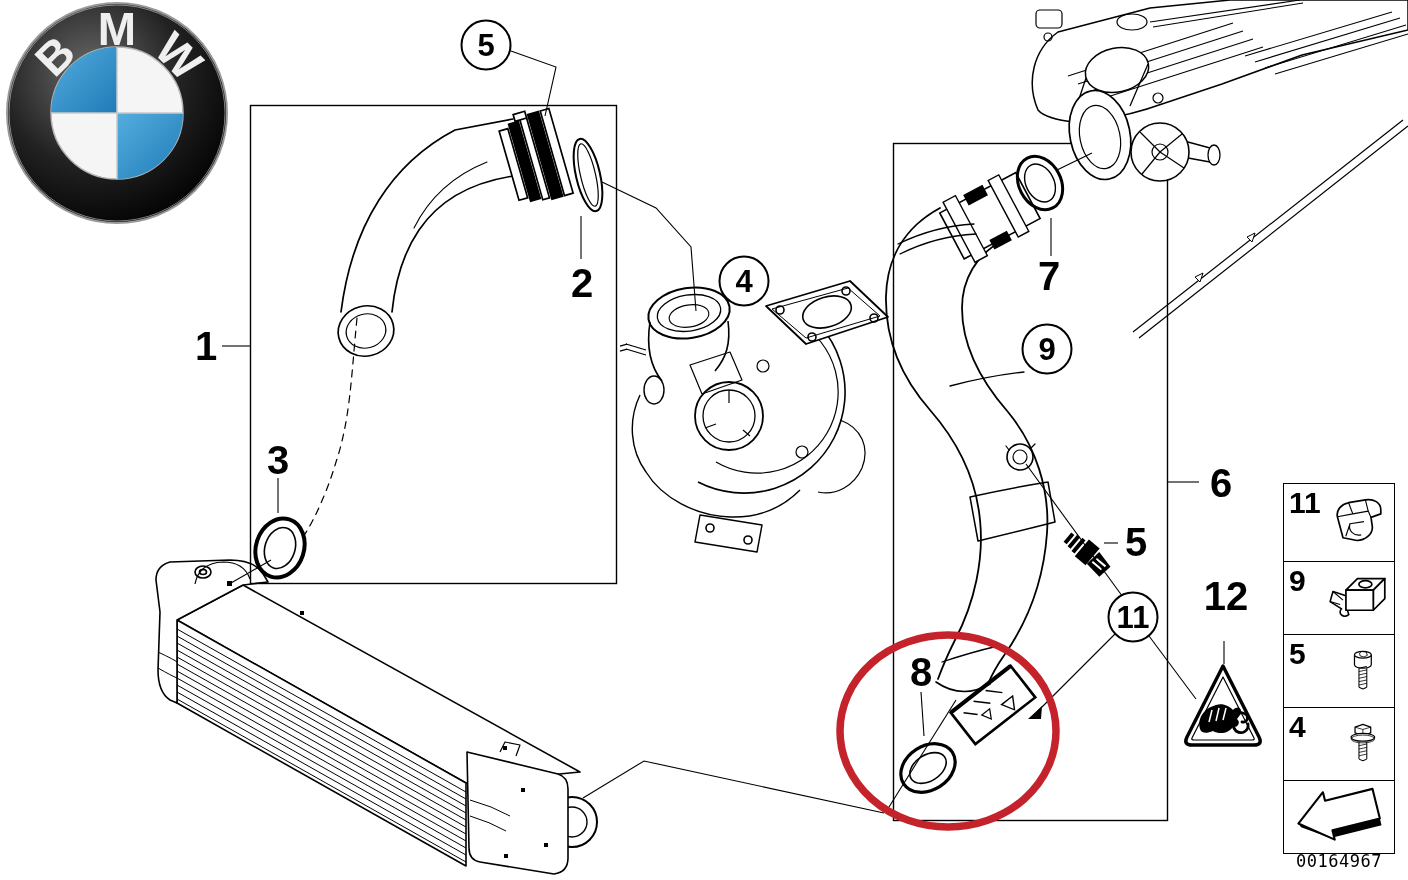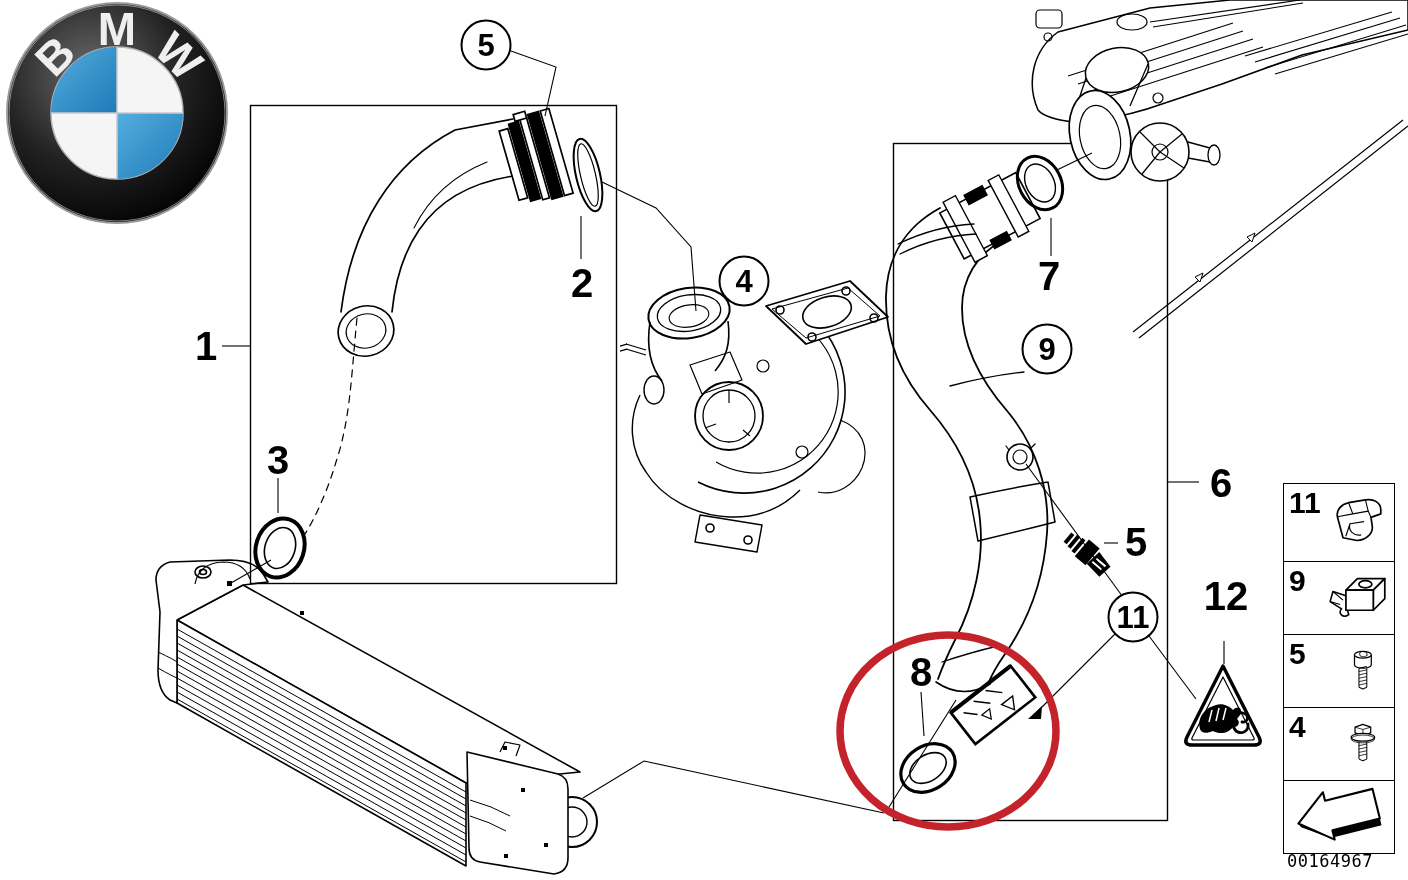--- a/index.html
+++ b/index.html
@@ -9,21 +9,21 @@
   .callout{position:absolute;transform:translate(-50%,-50%);font-weight:bold;
            font-size:40px;color:#000;line-height:1;white-space:nowrap;}
   .callout.circled{width:47px;height:47px;border:2.6px solid #000;border-radius:50%;
            background:#fff;font-size:31px;display:flex;align-items:center;justify-content:center;}
   #legend{position:absolute;left:1283px;top:483px;width:110px;border:1.6px solid #000;background:#fff;}
   .cell{position:relative;border-bottom:1.6px solid #000;}
   .cell:last-child{border-bottom:none;}
   .cell .num{position:absolute;left:5px;top:2px;font-weight:bold;font-size:30px;}
   .cell svg{position:absolute;right:2px;top:50%;transform:translateY(-50%);}
   .cell.arrowcell svg{left:50%;transform:translate(-50%,-50%);}
-  #partnumber{position:absolute;left:1287px;top:851px;width:104px;
+  #partnumber{position:absolute;left:1287px;top:851px;width:104px;text-align:center;
            font-family:"DejaVu Sans Mono",monospace;font-size:17px;color:#000;letter-spacing:.5px;}
   svg *{vector-effect:none;}
 </style>
 </head>
 <body>
 
 <div id="canvas">
 
 <svg id="art" width="1408" height="880" viewBox="0 0 1408 880">
   <defs>

